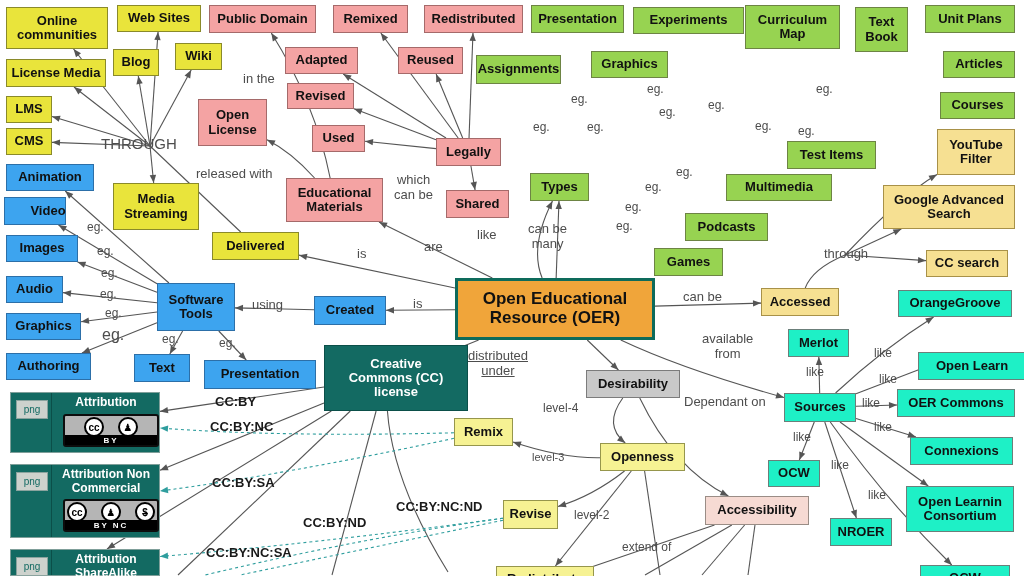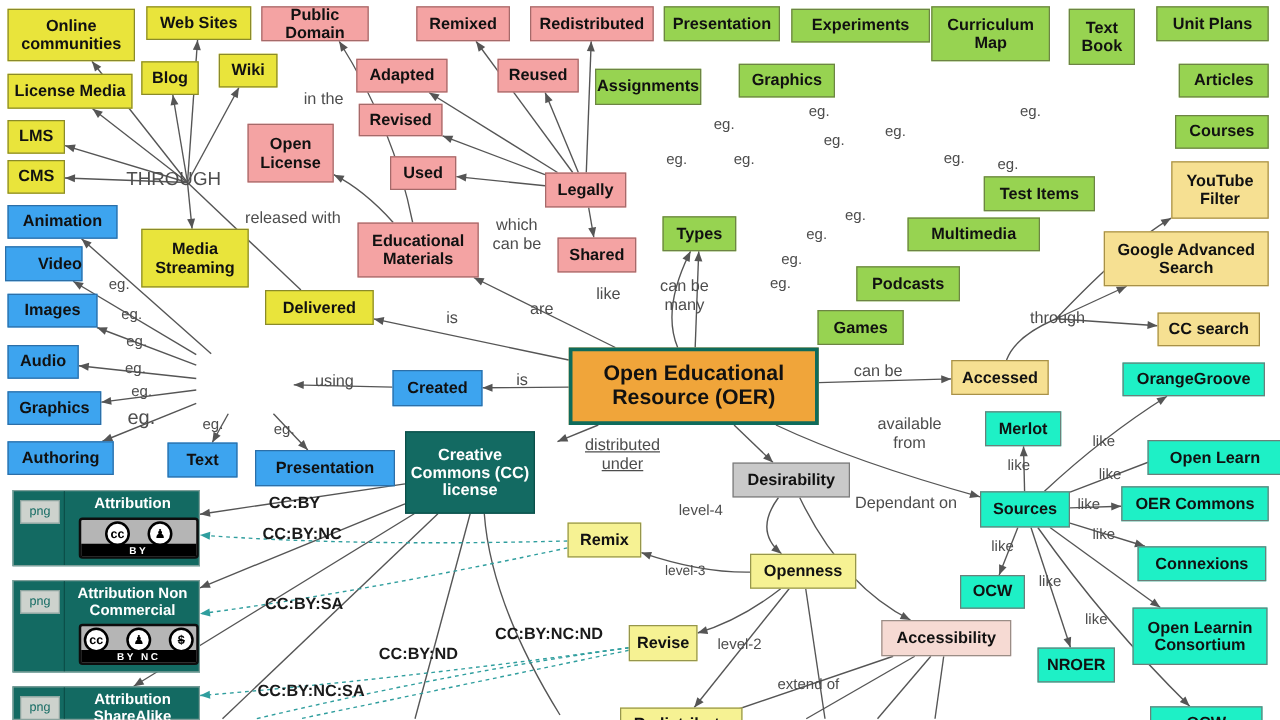--- a/index.html
+++ b/index.html
@@ -157,21 +157,21 @@
       <polygon points="555.389344262295,566 562.8835599330095,561.7483260378038 557.8840011533667,557.7527770130893" fill="#555555"></polygon>
       <path d="M644.5762711864406,471 L660,575" fill="none" stroke="#555555" stroke-width="1.1"></path>
       <path d="M714.5116279069767,525 L568,575" fill="none" stroke="#555555" stroke-width="1.1"></path>
       <path d="M731.8217054263566,525 L645,575" fill="none" stroke="#555555" stroke-width="1.1"></path>
       <path d="M744.6356589147287,525 L702,575" fill="none" stroke="#555555" stroke-width="1.1"></path>
       <path d="M754.9767441860465,525 L748,575" fill="none" stroke="#555555" stroke-width="1.1"></path>
     </svg>
 <div class="node" style="left: 6px; top: 7px; width: 102px; height: 42px; background: rgb(233, 228, 59); border: 1px solid rgb(138, 138, 42);">Online
 communities</div>
     <div class="node" style="left: 117px; top: 5px; width: 84px; height: 27px; background: rgb(233, 228, 59); border: 1px solid rgb(138, 138, 42);">Web Sites</div>
-    <div class="node" style="left: 209px; top: 5px; width: 86px; height: 28px; background: rgb(244, 163, 163); border: 1px solid rgb(165, 106, 106);">Public Domain</div>
+    <div class="node" style="left: 209px; top: 5px; width: 107px; height: 28px; background: rgb(244, 163, 163); border: 1px solid rgb(165, 106, 106);">Public Domain</div>
     <div class="node" style="left: 333px; top: 5px; width: 75px; height: 28px; background: rgb(244, 163, 163); border: 1px solid rgb(165, 106, 106);">Remixed</div>
     <div class="node" style="left: 424px; top: 5px; width: 99px; height: 28px; background: rgb(244, 163, 163); border: 1px solid rgb(165, 106, 106);">Redistributed</div>
     <div class="node" style="left: 531px; top: 5px; width: 93px; height: 28px; background: rgb(151, 211, 81); border: 1px solid rgb(109, 132, 68);">Presentation</div>
     <div class="node" style="left: 633px; top: 7px; width: 111px; height: 27px; background: rgb(151, 211, 81); border: 1px solid rgb(109, 132, 68);">Experiments</div>
     <div class="node" style="left: 745px; top: 5px; width: 95px; height: 44px; background: rgb(151, 211, 81); border: 1px solid rgb(109, 132, 68);">Curriculum
 Map</div>
     <div class="node" style="left: 855px; top: 7px; width: 53px; height: 45px; background: rgb(151, 211, 81); border: 1px solid rgb(109, 132, 68);">Text
 Book</div>
     <div class="node" style="left: 925px; top: 5px; width: 90px; height: 28px; background: rgb(151, 211, 81); border: 1px solid rgb(109, 132, 68);">Unit Plans</div>
     <div class="node" style="left: 113px; top: 49px; width: 46px; height: 27px; background: rgb(233, 228, 59); border: 1px solid rgb(138, 138, 42);">Blog</div>
@@ -207,25 +207,27 @@
     <div class="node" style="left: 685px; top: 213px; width: 83px; height: 28px; background: rgb(151, 211, 81); border: 1px solid rgb(109, 132, 68);">Podcasts</div>
     <div class="node" style="left: 212px; top: 232px; width: 87px; height: 28px; background: rgb(233, 228, 59); border: 1px solid rgb(138, 138, 42);">Delivered</div>
     <div class="node" style="left: 6px; top: 235px; width: 72px; height: 27px; background: rgb(61, 164, 239); border: 1px solid rgb(44, 111, 168);">Images</div>
     <div class="node" style="left: 926px; top: 250px; width: 82px; height: 27px; background: rgb(246, 224, 146); border: 1px solid rgb(168, 145, 72);">CC search</div>
     <div class="node" style="left: 654px; top: 248px; width: 69px; height: 28px; background: rgb(151, 211, 81); border: 1px solid rgb(109, 132, 68);">Games</div>
     <div class="node" style="left: 6px; top: 276px; width: 57px; height: 27px; background: rgb(61, 164, 239); border: 1px solid rgb(44, 111, 168);">Audio</div>
     <div class="node" style="left: 455px; top: 278px; width: 200px; height: 62px; background: rgb(240, 165, 58); border: 3px solid rgb(14, 107, 91); font-size: 17px;">Open Educational
 Resource (OER)</div>
     <div class="node" style="left: 761px; top: 288px; width: 78px; height: 28px; background: rgb(246, 224, 146); border: 1px solid rgb(168, 145, 72);">Accessed</div>
     <div class="node" style="left: 898px; top: 290px; width: 114px; height: 27px; background: rgb(30, 240, 198); border: 1px solid rgb(107, 127, 122); text-align: center;">OrangeGroove</div>
+    <div class="node" style="left: 157px; top: 283px; width: 78px; height: 48px; background: rgb(61, 164, 239); border: 1px solid rgb(44, 111, 168);">Software
+Tools</div>
     <div class="node" style="left: 314px; top: 296px; width: 72px; height: 29px; background: rgb(61, 164, 239); border: 1px solid rgb(44, 111, 168);">Created</div>
     <div class="node" style="left: 6px; top: 313px; width: 75px; height: 27px; background: rgb(61, 164, 239); border: 1px solid rgb(44, 111, 168);">Graphics</div>
     <div class="node" style="left: 788px; top: 329px; width: 61px; height: 28px; background: rgb(30, 240, 198); border: 1px solid rgb(107, 127, 122);">Merlot</div>
     <div class="node" style="left: 918px; top: 352px; width: 108px; height: 28px; background: rgb(30, 240, 198); border: 1px solid rgb(107, 127, 122);">Open Learn</div>
-    <div class="node" style="left: 324px; top: 345px; width: 104px; height: 66px; background: rgb(19, 106, 98); border: 1px solid rgb(11, 79, 73); color: rgb(255, 255, 255);">Creative
+    <div class="node" style="left: 324px; top: 345px; width: 144px; height: 66px; background: rgb(19, 106, 98); border: 1px solid rgb(11, 79, 73); color: rgb(255, 255, 255);">Creative
 Commons (CC)
 license</div>
     <div class="node" style="left: 6px; top: 353px; width: 85px; height: 27px; background: rgb(61, 164, 239); border: 1px solid rgb(44, 111, 168);">Authoring</div>
     <div class="node" style="left: 134px; top: 354px; width: 56px; height: 28px; background: rgb(61, 164, 239); border: 1px solid rgb(44, 111, 168);">Text</div>
     <div class="node" style="left: 204px; top: 360px; width: 112px; height: 29px; background: rgb(61, 164, 239); border: 1px solid rgb(44, 111, 168);">Presentation</div>
     <div class="node" style="left: 586px; top: 370px; width: 94px; height: 28px; background: rgb(201, 201, 201); border: 1px solid rgb(124, 124, 124);">Desirability</div>
     <div class="node" style="left: 784px; top: 393px; width: 72px; height: 29px; background: rgb(30, 240, 198); border: 1px solid rgb(107, 127, 122);">Sources</div>
     <div class="node" style="left: 897px; top: 389px; width: 118px; height: 28px; background: rgb(30, 240, 198); border: 1px solid rgb(107, 127, 122);">OER Commons</div>
     <div class="node" style="left: 454px; top: 418px; width: 59px; height: 28px; background: rgb(246, 242, 147); border: 1px solid rgb(150, 150, 76);">Remix</div>
     <div class="node" style="left: 910px; top: 437px; width: 103px; height: 28px; background: rgb(30, 240, 198); border: 1px solid rgb(107, 127, 122);">Connexions</div>

